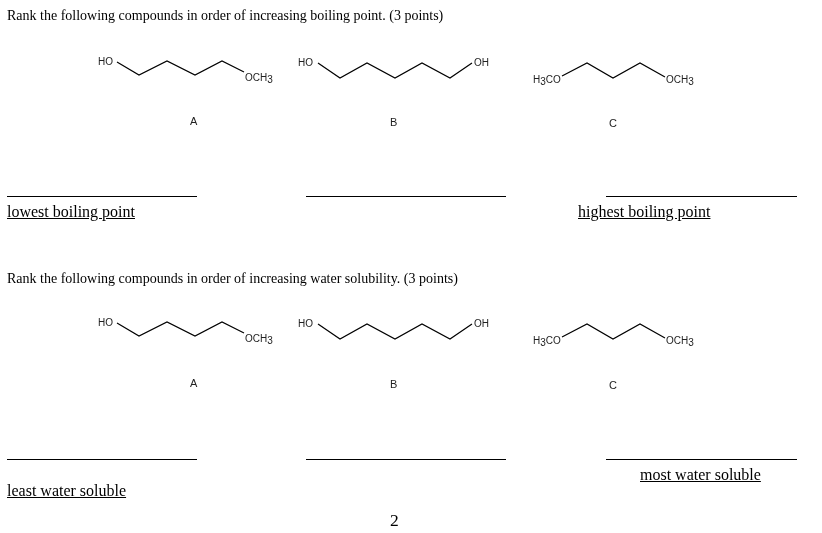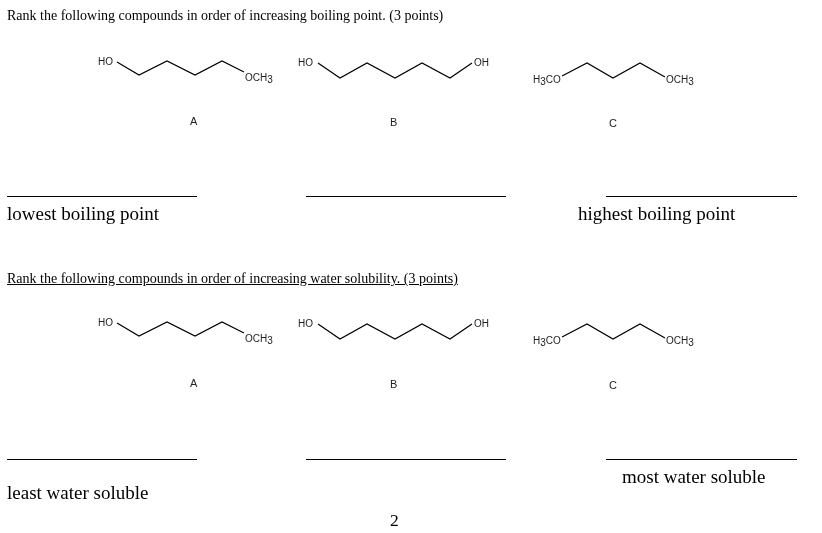--- a/index.html
+++ b/index.html
@@ -1,20 +1,20 @@
 <!DOCTYPE html>
 <html><head>
   <meta charset="utf-8">
   <style>
     html, body { margin: 0; padding: 0; background: #ffffff; }
     body { width: 822px; height: 533px; position: relative; overflow: hidden; color: #000; }
     .serif { font-family: "Liberation Serif", "DejaVu Serif", serif; }
     .q-title { position: absolute; left: 7px; font-size: 14px; white-space: nowrap; line-height: 1; }
     .blank { position: absolute; height: 0; border-top: 1px solid #000; }
-    .caption { position: absolute; font-size: 19px; white-space: nowrap; line-height: 1; }
+    .caption { position: absolute; font-size: 16px; white-space: nowrap; line-height: 1; text-decoration: underline; }
     .page-num { position: absolute; left: 390px; top: 512px; font-size: 17.5px; line-height: 1; }
     svg.mol { position: absolute; left: 0; overflow: visible; }
     svg.mol text { font-family: "Liberation Sans", "DejaVu Sans", sans-serif; font-size: 10px; fill: #222; }
     svg.mol text.cmpd { font-size: 11px; fill: #222; }
     svg.mol polyline { fill: none; stroke: #000; stroke-width: 1.2; stroke-linejoin: miter; }
   </style>
 </head>
 <body>
 
 <div class="q-title serif" style="top:9px;">Rank the following compounds in order of increasing boiling point.  (3 points)</div>
@@ -43,21 +43,21 @@
   </g>
 </svg>
 
 <div class="blank" style="left:7px; top:196px; width:190px;"></div>
 <div class="blank" style="left:306px; top:196px; width:200px;"></div>
 <div class="blank" style="left:606px; top:196px; width:191px;"></div>
 
 <div class="caption serif" style="left:7px; top:204px;">lowest boiling point</div>
 <div class="caption serif" style="left:578px; top:204px;">highest boiling point</div>
 
-<div class="q-title serif" style="top:272px;text-decoration:underline;">Rank the following compounds in order of increasing water solubility.  (3 points)</div>
+<div class="q-title serif" style="top:272px;">Rank the following compounds in order of increasing water solubility.  (3 points)</div>
 
 <svg class="mol" style="top:261px;" width="822" height="140" viewBox="0 0 822 140">
   <g>
     <text x="98" y="65">HO</text>
     <polyline points="117,62 139,75 167,61 195,75 222,61 244,72"></polyline>
     <text x="245" y="81"><tspan>OCH</tspan><tspan class="sub" dy="2">3</tspan></text>
     <text class="cmpd" x="190" y="126">A</text>
   </g>
   <g>
     <text x="298" y="66">HO</text>
@@ -71,15 +71,15 @@
     <text x="666" y="83"><tspan>OCH</tspan><tspan class="sub" dy="2">3</tspan></text>
     <text class="cmpd" x="609" y="128">C</text>
   </g>
 </svg>
 
 <div class="blank" style="left:7px; top:459px; width:190px;"></div>
 <div class="blank" style="left:306px; top:459px; width:200px;"></div>
 <div class="blank" style="left:606px; top:459px; width:191px;"></div>
 
 <div class="caption serif" style="left:7px; top:483px;">least water soluble</div>
-<div class="caption serif" style="left:622px; top:467px;text-align:right;">most water soluble</div>
+<div class="caption serif" style="left:640px; top:467px;text-align:right;">most water soluble</div>
 
 <div class="page-num serif">2</div>
 
 </body></html>

